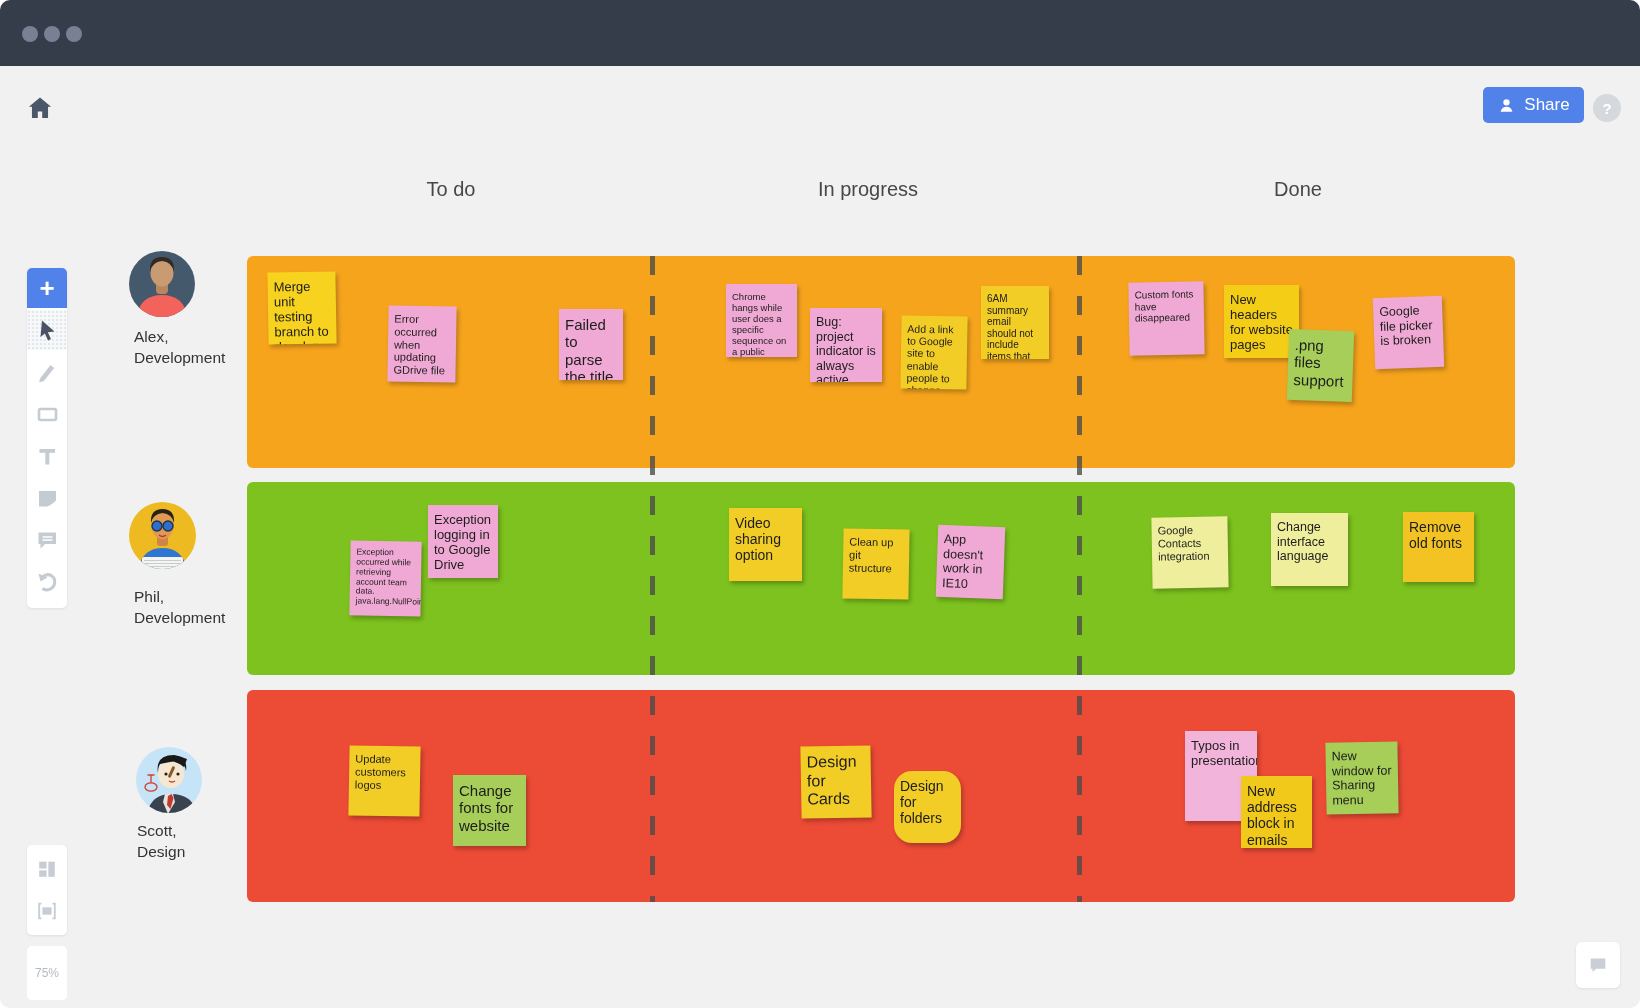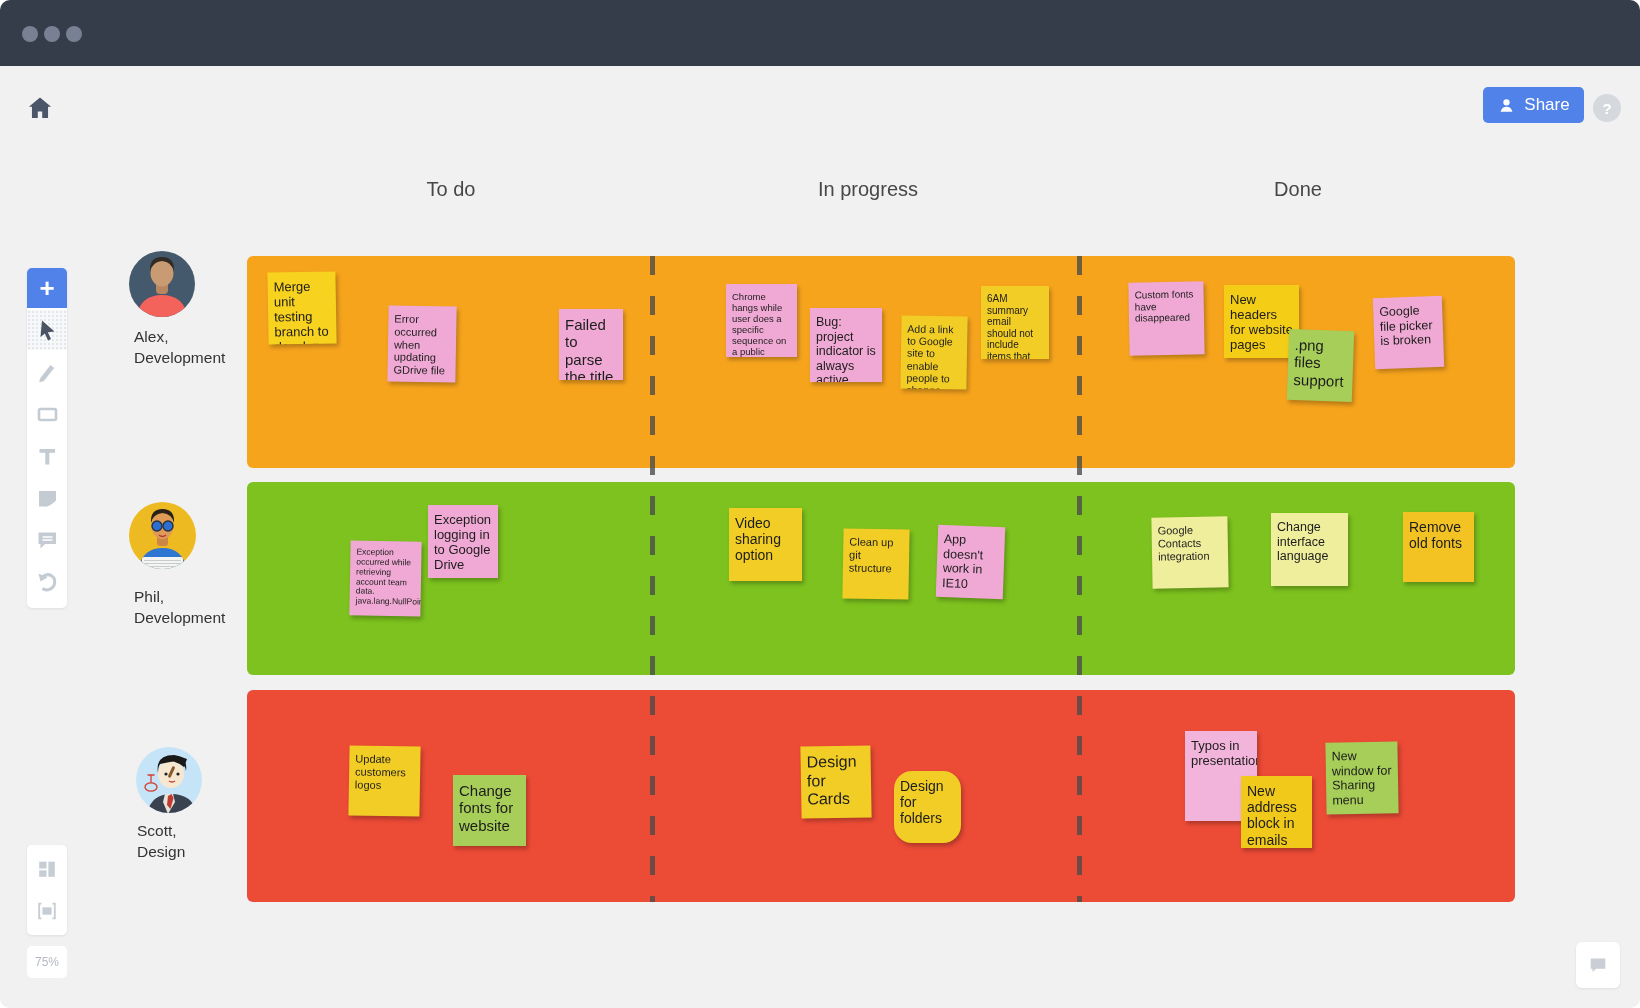--- a/index.html
+++ b/index.html
@@ -36,21 +36,21 @@
     box-shadow:0 1px 3px rgba(0,0,0,.08);padding-bottom:6px;}
   .tool{width:40px;height:40px;display:flex;align-items:center;justify-content:center;cursor:pointer;}
   .tool-add{background:#5082E9;border-radius:5px 5px 0 0;}
   .tool-add span{color:#fff;font-size:26px;font-weight:bold;line-height:1;}
   .tool-select{background-color:#F7F8FA;background-image:radial-gradient(#E2E5E9 1px,transparent 1px);background-size:4px 4px;}
   .tool+.tool{margin-top:2px;}
 
   .panel-bl{position:absolute;left:27px;top:845px;width:40px;height:90px;background:#fff;border-radius:5px;
     box-shadow:0 1px 3px rgba(0,0,0,.08);display:flex;flex-direction:column;align-items:center;justify-content:space-evenly;}
   .panel-bl .tool{height:34px;}
-  .zoom-pill{position:absolute;left:27px;top:946px;width:40px;height:32px;background:#fff;border-radius:5px;
+  .zoom-pill{position:absolute;left:27px;top:946px;width:40px;height:54px;background:#fff;border-radius:5px;
     color:#B4BAC1;font-size:12px;display:flex;align-items:center;justify-content:center;cursor:pointer;}
   .chat-btn{position:absolute;left:1576px;top:942px;width:44px;height:46px;background:#fff;border-radius:6px;
     box-shadow:0 1px 3px rgba(0,0,0,.08);display:flex;align-items:center;justify-content:center;cursor:pointer;}
 </style>
 </head>
 <body>
 
 <div id="app">
 
   <div class="topbar">

